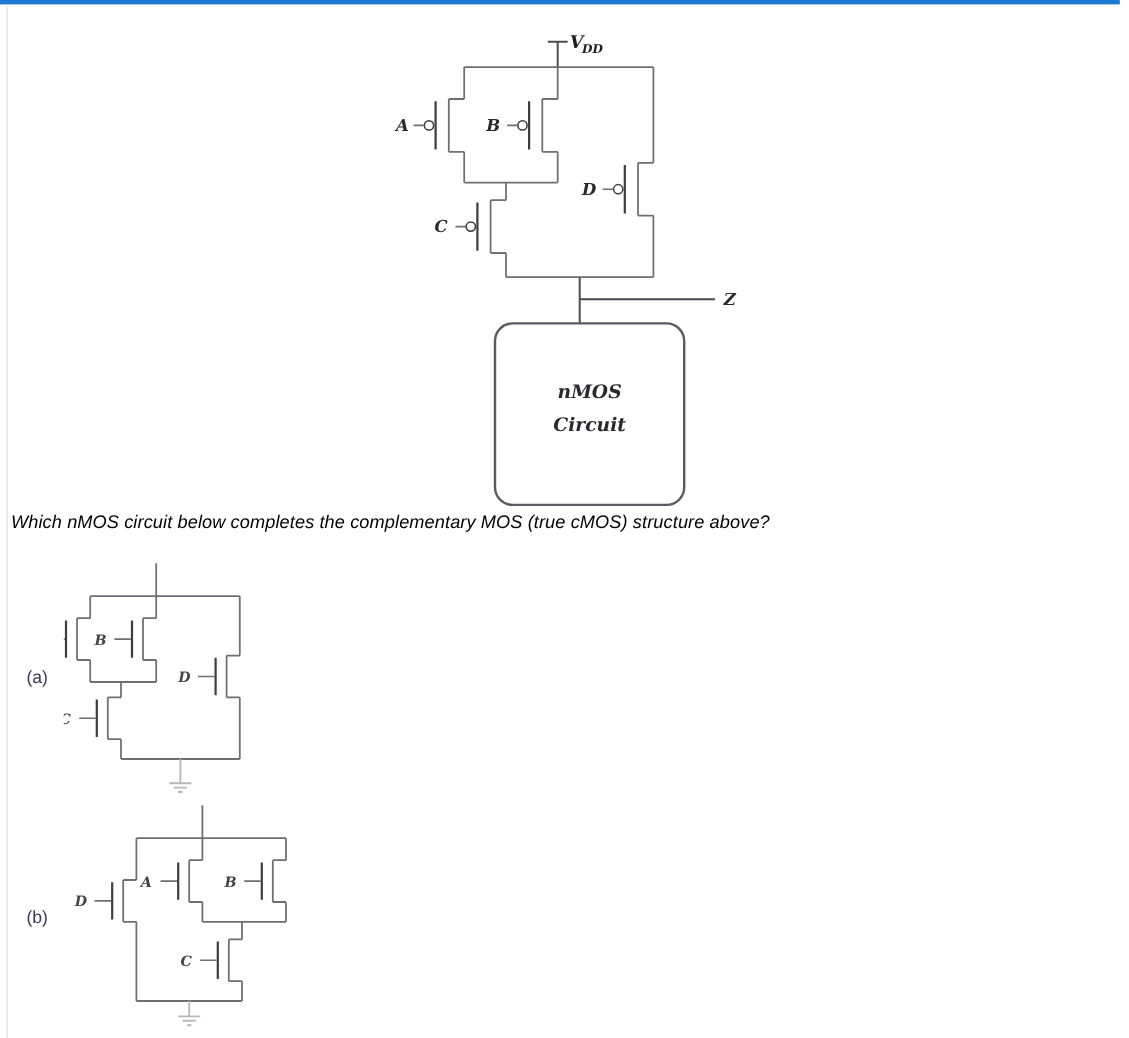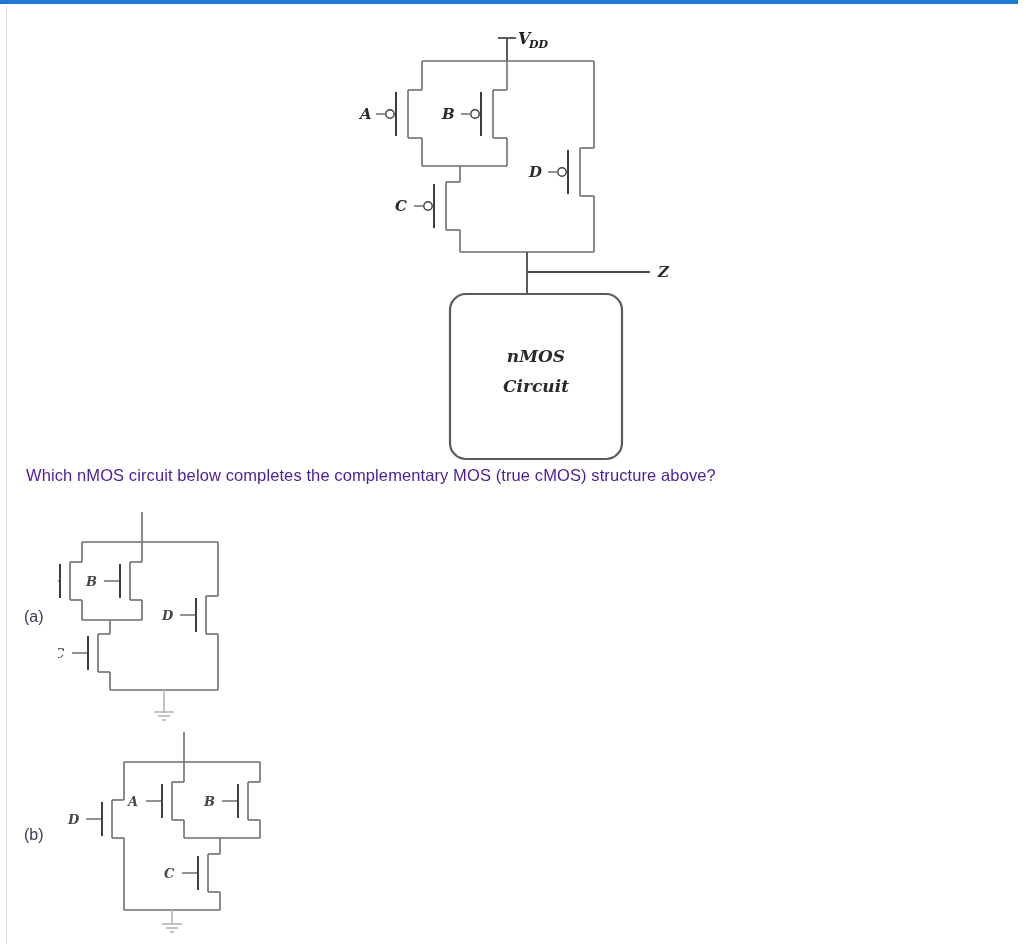--- a/index.html
+++ b/index.html
@@ -33,26 +33,27 @@
   .left-rule {
     position: absolute;
     left: 6px;
     top: 6px;
     width: 1px;
     height: 938px;
     background: #dcdcdc;
   }
   .question-text {
     position: absolute;
-    left: 26px;
+    left: 10px;
     top: 466px;
     font-size: 16.5px;
-    color: #4c1d95;
+    color: #000000;
     letter-spacing: 0.1px;
     white-space: nowrap;
+    font-style: italic;
   }
   .opt-label {
     position: absolute;
     font-size: 16px;
     color: #3a3a52;
     font-family: "Liberation Sans", sans-serif;
   }
   .opt-a { left: 24px; top: 608px; }
   .opt-b { left: 24px; top: 826px; }
 

